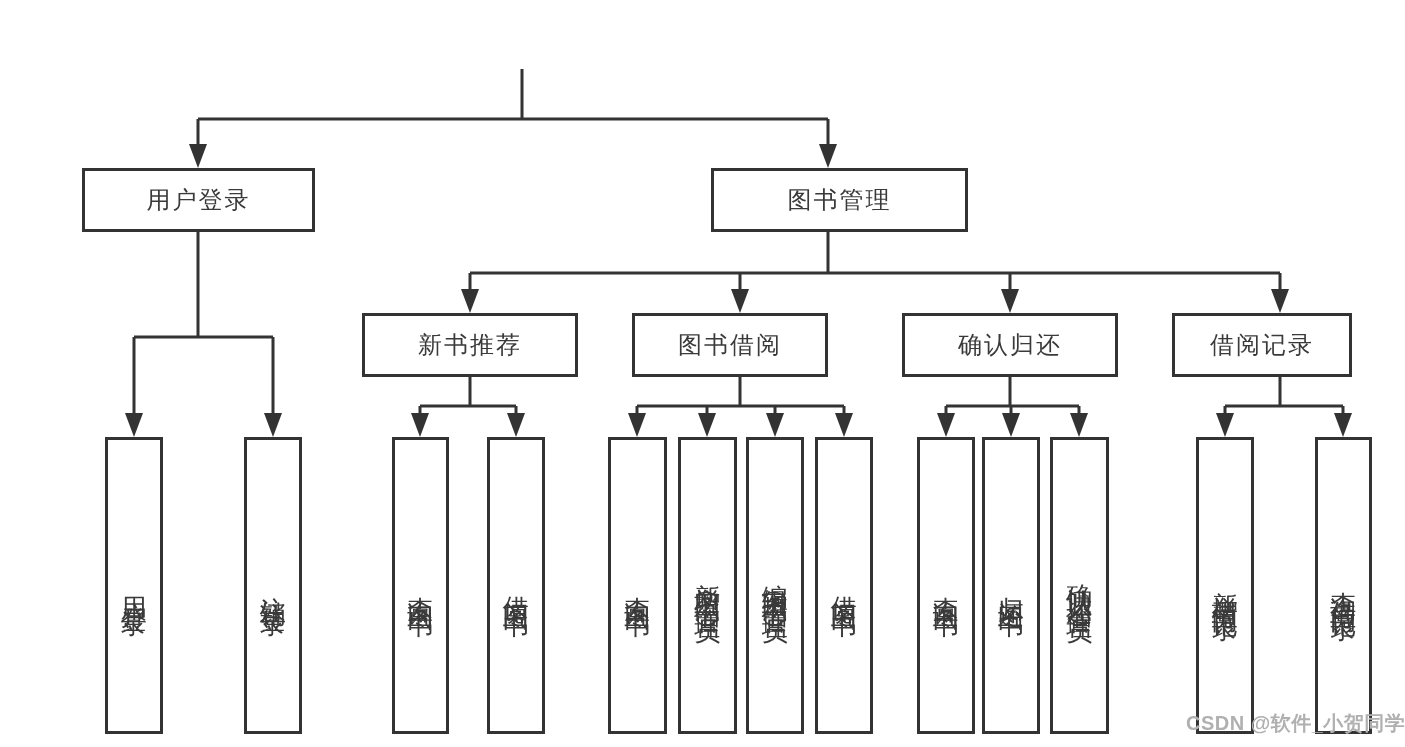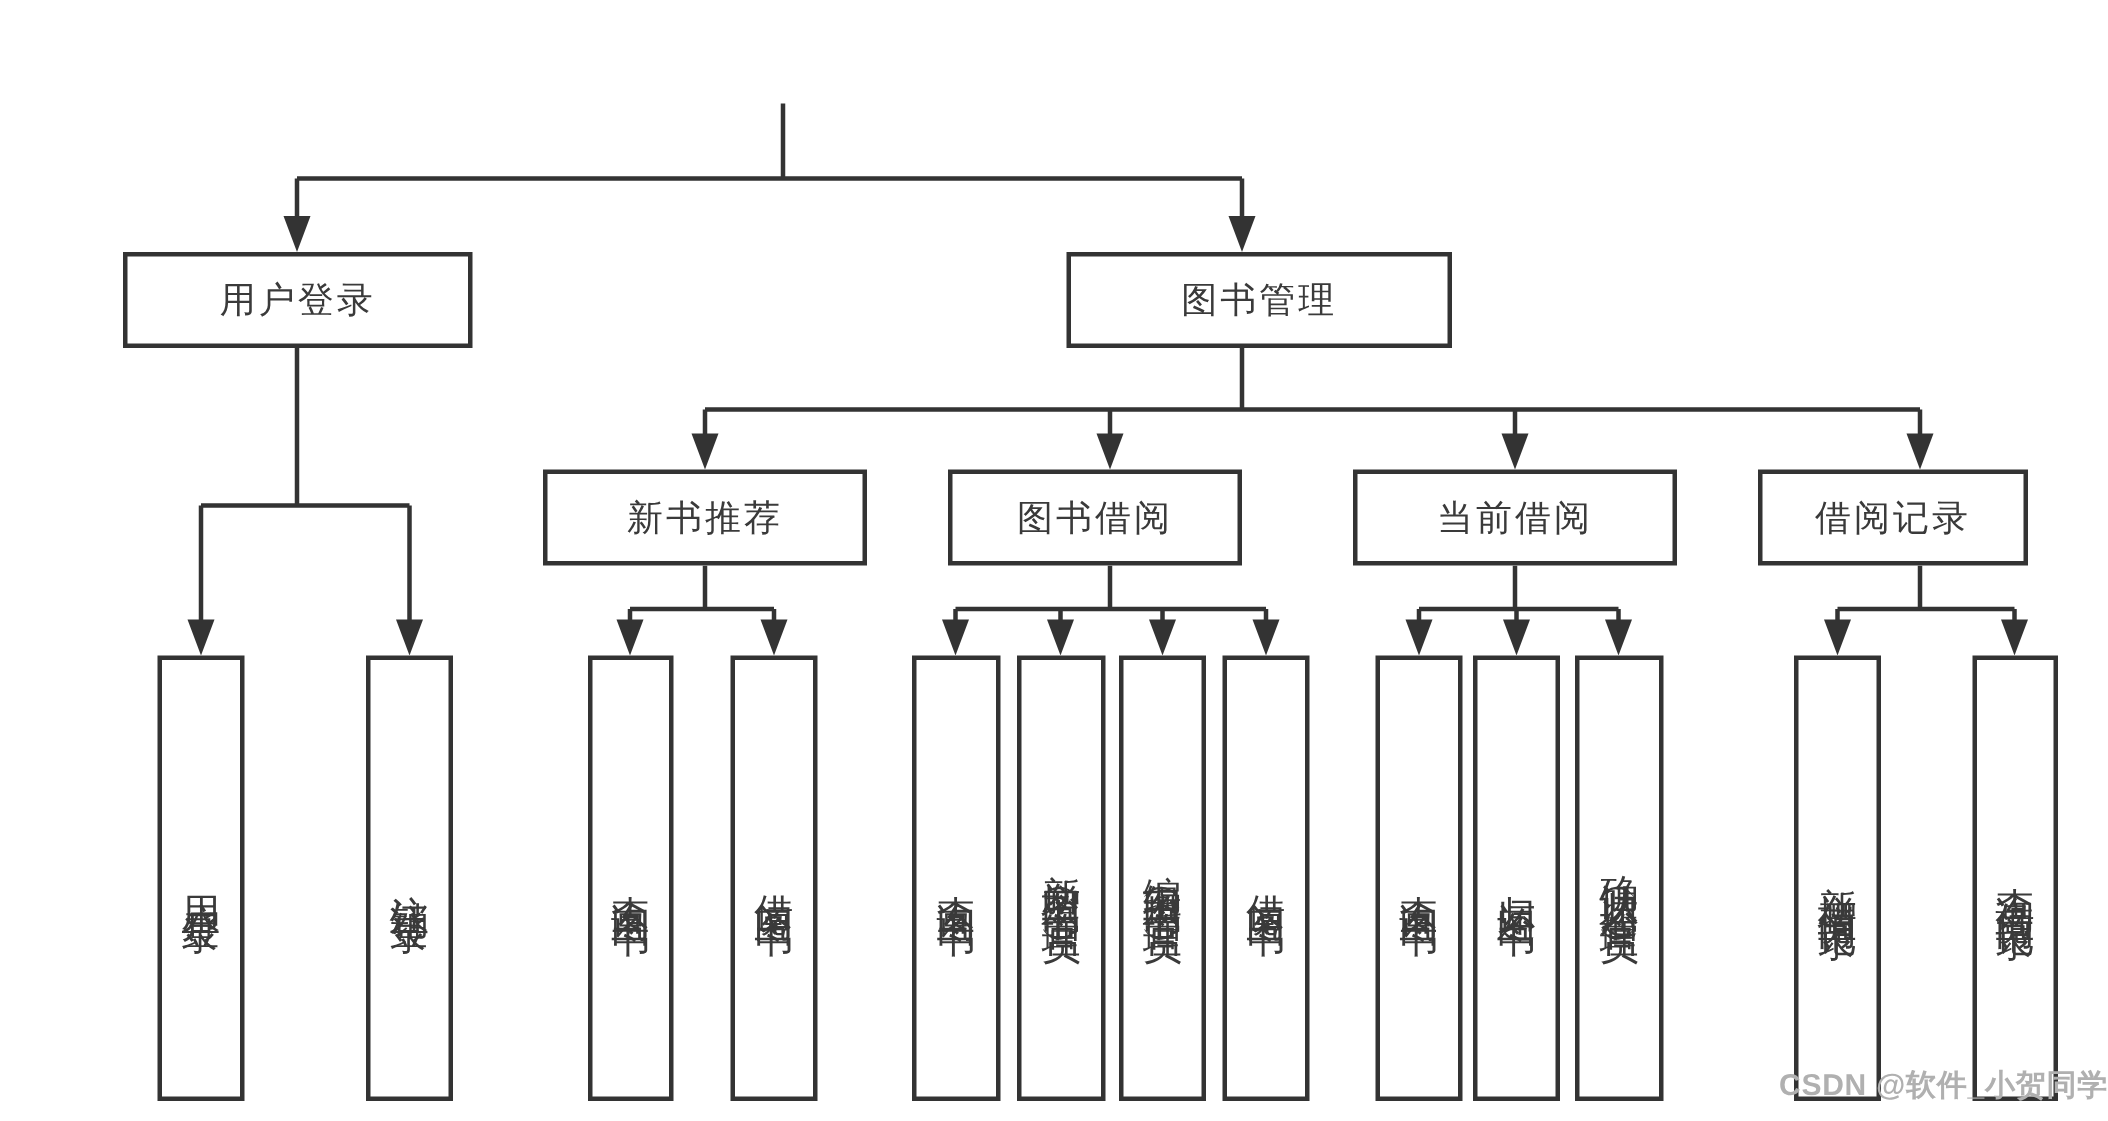--- a/index.html
+++ b/index.html
@@ -110,21 +110,21 @@
       <path d="M1334 413 L1352 413 L1343 437 Z"></path>
     </g>
   </svg>
 
 
   <div class="hbox" style="left:82px;top:168px;width:233px;height:64px">用户登录</div>
   <div class="hbox" style="left:711px;top:168px;width:257px;height:64px">图书管理</div>
 
   <div class="hbox" style="left:362px;top:313px;width:216px;height:64px">新书推荐</div>
   <div class="hbox" style="left:632px;top:313px;width:196px;height:64px">图书借阅</div>
-  <div class="hbox" style="left:902px;top:313px;width:216px;height:64px">当前借阅</div>
+  <div class="hbox" style="left:902px;top:313px;width:216px;height:64px">确认归还</div>
   <div class="hbox" style="left:1172px;top:313px;width:180px;height:64px">借阅记录</div>
 
   <div class="vbox" style="left:105px;top:437px;width:58px;height:297px">
     <span class="vtext">用户登录</span>
   </div>
   <div class="vbox" style="left:244px;top:437px;width:58px;height:297px">
     <span class="vtext">注销登录</span>
   </div>
 
   <div class="vbox" style="left:392px;top:437px;width:57px;height:297px">

